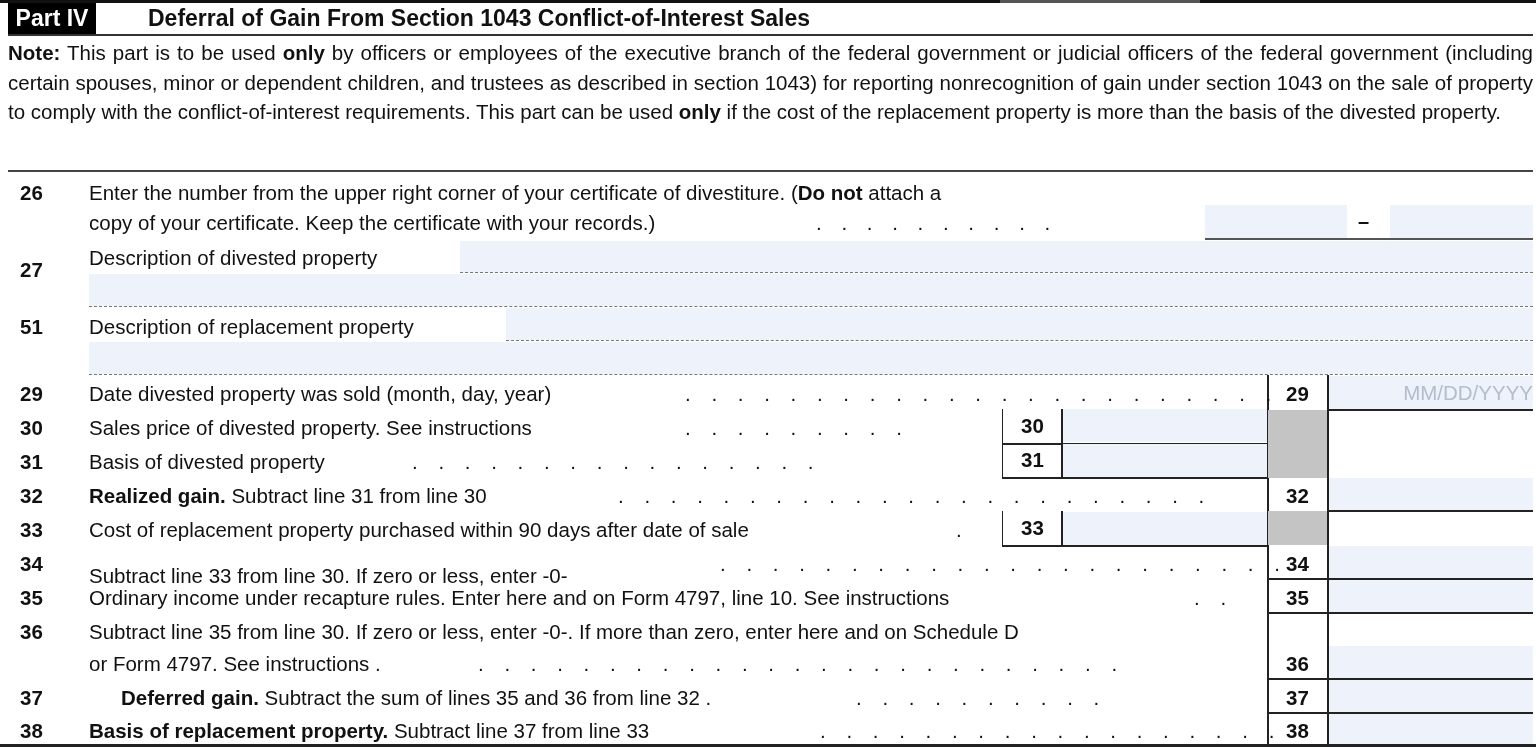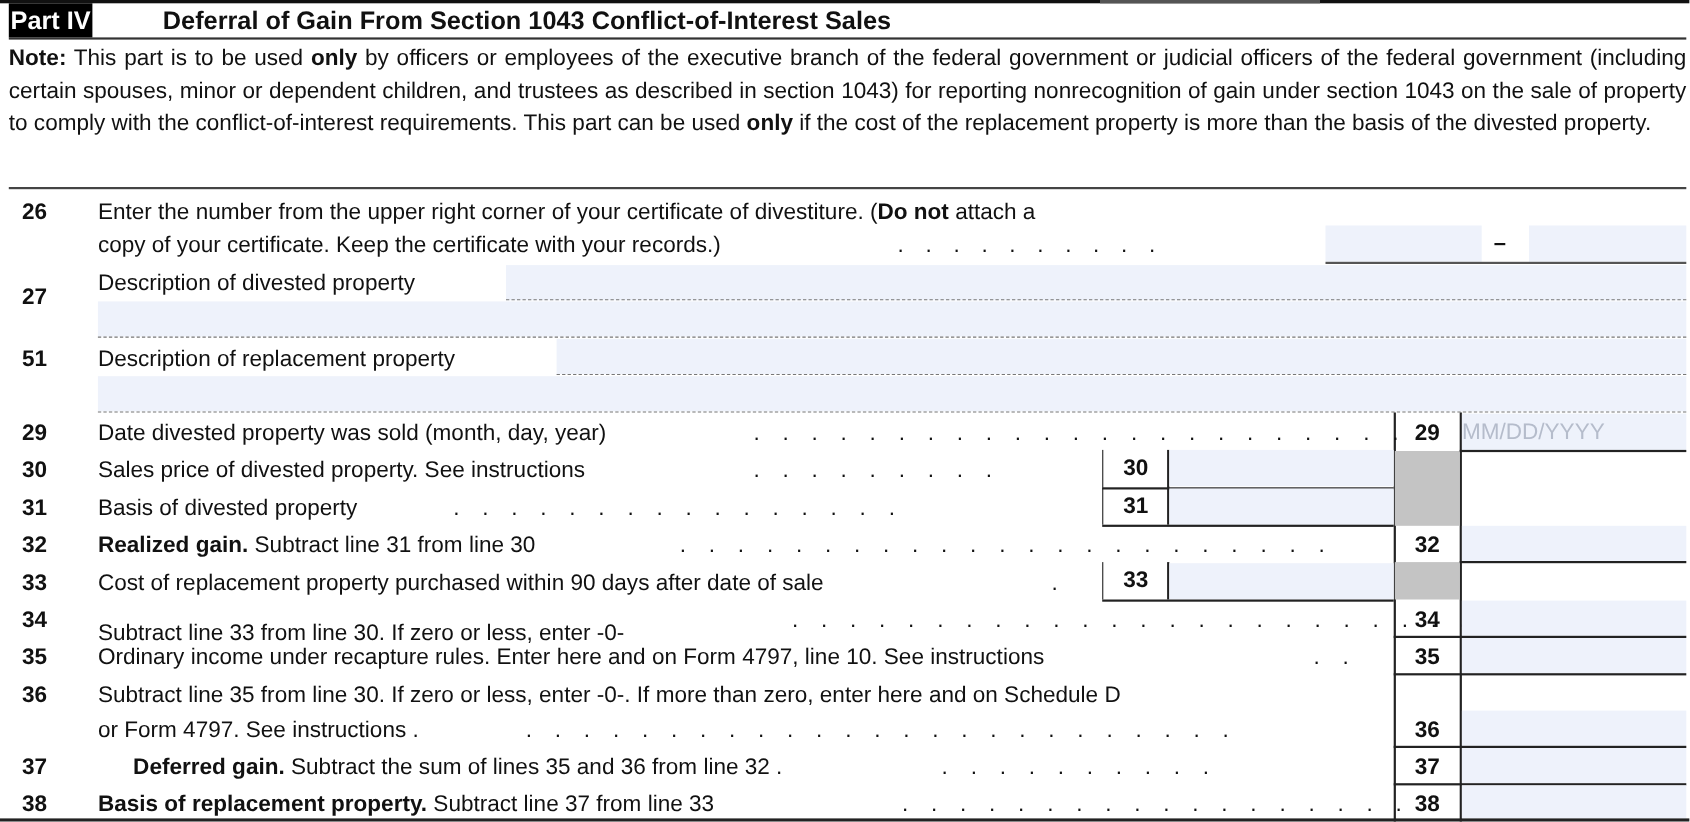--- a/index.html
+++ b/index.html
@@ -1,21 +1,21 @@
 <!DOCTYPE html>
 <html><head>
 <meta charset="utf-8">
 <style>
   html, body { margin:0; padding:0; background:#fff; }
   body { width:1536px; height:747px; overflow:hidden; position:relative; font-family:"Liberation Sans", sans-serif; color:#111; }
   .abs { position:absolute; }
   .topline { left:0; top:0; width:1536px; height:3px; background:#111; }
   .topline .gap1 { position:absolute; left:1000px; top:0; width:200px; height:3px; background:#555; }
   .part-header { left:8px; top:3px; width:1525px; height:31px; border-bottom:2px solid #333; }
-  .part-badge { position:absolute; left:0; top:0; width:76px; height:31px; background:#000; color:#fff; font-weight:bold; font-size:23px; line-height:31px; text-align:center; }
+  .part-badge { position:absolute; left:0; top:0; width:88px; height:31px; background:#000; color:#fff; font-weight:bold; font-size:23px; line-height:31px; text-align:center; }
   .part-title { position:absolute; left:140px; top:0; font-weight:bold; font-size:23px; line-height:31px; }
   .note { left:8px; top:38px; width:1525px; font-size:20.5px; line-height:29.5px; text-align:justify; text-align-last:left; }
   .note b { font-weight:bold; }
   .rule { left:8px; width:1525px; height:2px; background:#444; }
   .ln { position:absolute; left:20px; font-weight:bold; font-size:20.5px; }
   .txt { position:absolute; left:89px; font-size:20.5px; white-space:nowrap; }
   .txt b { font-weight:bold; }
   .dots { position:absolute; font-size:20.5px; letter-spacing:0; white-space:nowrap; }
   .field { position:absolute; background:#eef2fb; }
   .dash { position:absolute; height:0; border-top:1.5px dashed #777; }
@@ -73,21 +73,21 @@
 <div class="vline" style="left:1267px; top:375px; height:372px;"></div>
 <div class="vline" style="left:1327px; top:375px; height:372px;"></div>
 <div class="gray" style="left:1268px; top:410px; width:59px; height:68px;"></div>
 <div class="gray" style="left:1268px; top:511px; width:59px; height:34px;"></div>
 
 <div>
   <span class="ln" style="top:382px;">29</span>
   <span class="txt" style="top:382px;">Date divested property was sold (month, day, year)</span>
   <span class="dots" style="left:685px; top:382px; word-spacing:15px;">. . . . . . . . . . . . . . . . . . . . . . .</span>
   <span class="abs" style="left:1268px; top:382px; width:59px; text-align:center; font-weight:bold; font-size:20.5px;">29</span>
-  <div class="field" style="left:1329px; top:376px; width:204px; height:33px; display:flex; align-items:center; justify-content:flex-start;">
+  <div class="field" style="left:1329px; top:376px; width:204px; height:33px; display:flex; align-items:center; justify-content:flex-end;">
     <span class="placeholder">MM/DD/YYYY</span>
   </div>
   <div class="hline" style="left:1327px; top:409px; width:206px;"></div>
 </div>
 
 <div>
   <span class="ln" style="top:416px;">30</span>
   <span class="txt" style="top:416px;">Sales price of divested property. See instructions</span>
   <span class="dots" style="left:685px; top:416px; word-spacing:15px;">. . . . . . . . .</span>
   <span class="box-label" style="left:1002px; top:409px; width:59px; height:34px; line-height:34px;">30</span>

